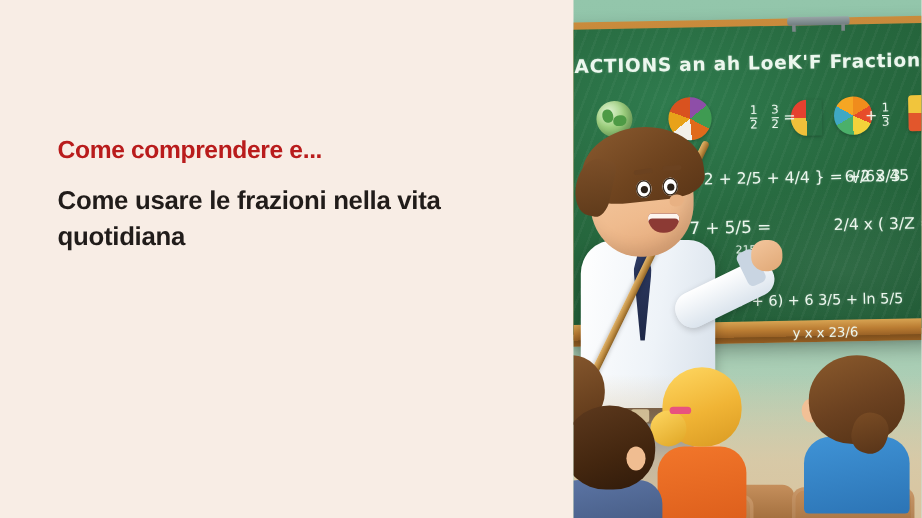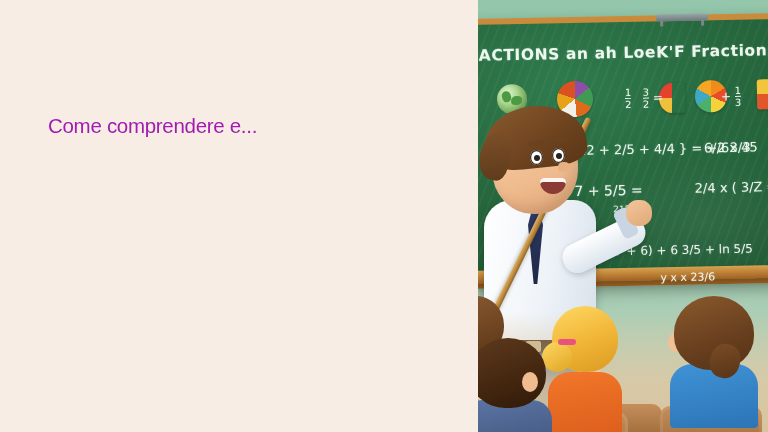--- a/index.html
+++ b/index.html
@@ -15,23 +15,23 @@
     position:relative;
     width:478px;height:432px;
     background:#f8ede5;
     flex:0 0 478px;
     display:flex;flex-direction:column;justify-content:flex-start;
     box-sizing:border-box;
     padding:112px 40px 0 48px;
   }
   .eyebrow-title{
     font-size:20.5px;
-    font-weight:400;
+    font-weight:700;
     letter-spacing:-0.3px;
-    color:#a21caf;
+    color:#b91c1c;
     line-height:1.32;
     margin:0 0 13px 0;
     white-space:nowrap;
   }
   .main-title{
     font-size:21.5px;
     font-weight:700;
     letter-spacing:-0.25px;
     color:#211c1a;
     line-height:1.40;
@@ -231,20 +231,21 @@
   .chair-far{position:absolute;left:96px;top:404px;width:88px;height:34px;border-radius:10px 10px 0 0;
     background:linear-gradient(180deg,#c58f5c,#9d6a39);}
 </style>
 </head>
 <body>
 
 <div class="slide">
 
   <div class="left-panel">
     <div class="eyebrow-title">Come comprendere e...</div>
+    <div class="main-title">Come usare le frazioni nella vita quotidiana</div>
   </div>
 
   <div class="right-panel">
     <div class="illus">
 
       <div class="wall"></div>
 
       <div class="board-frame"></div>
       <div class="board"></div>
       <div class="board-ledge"></div>

